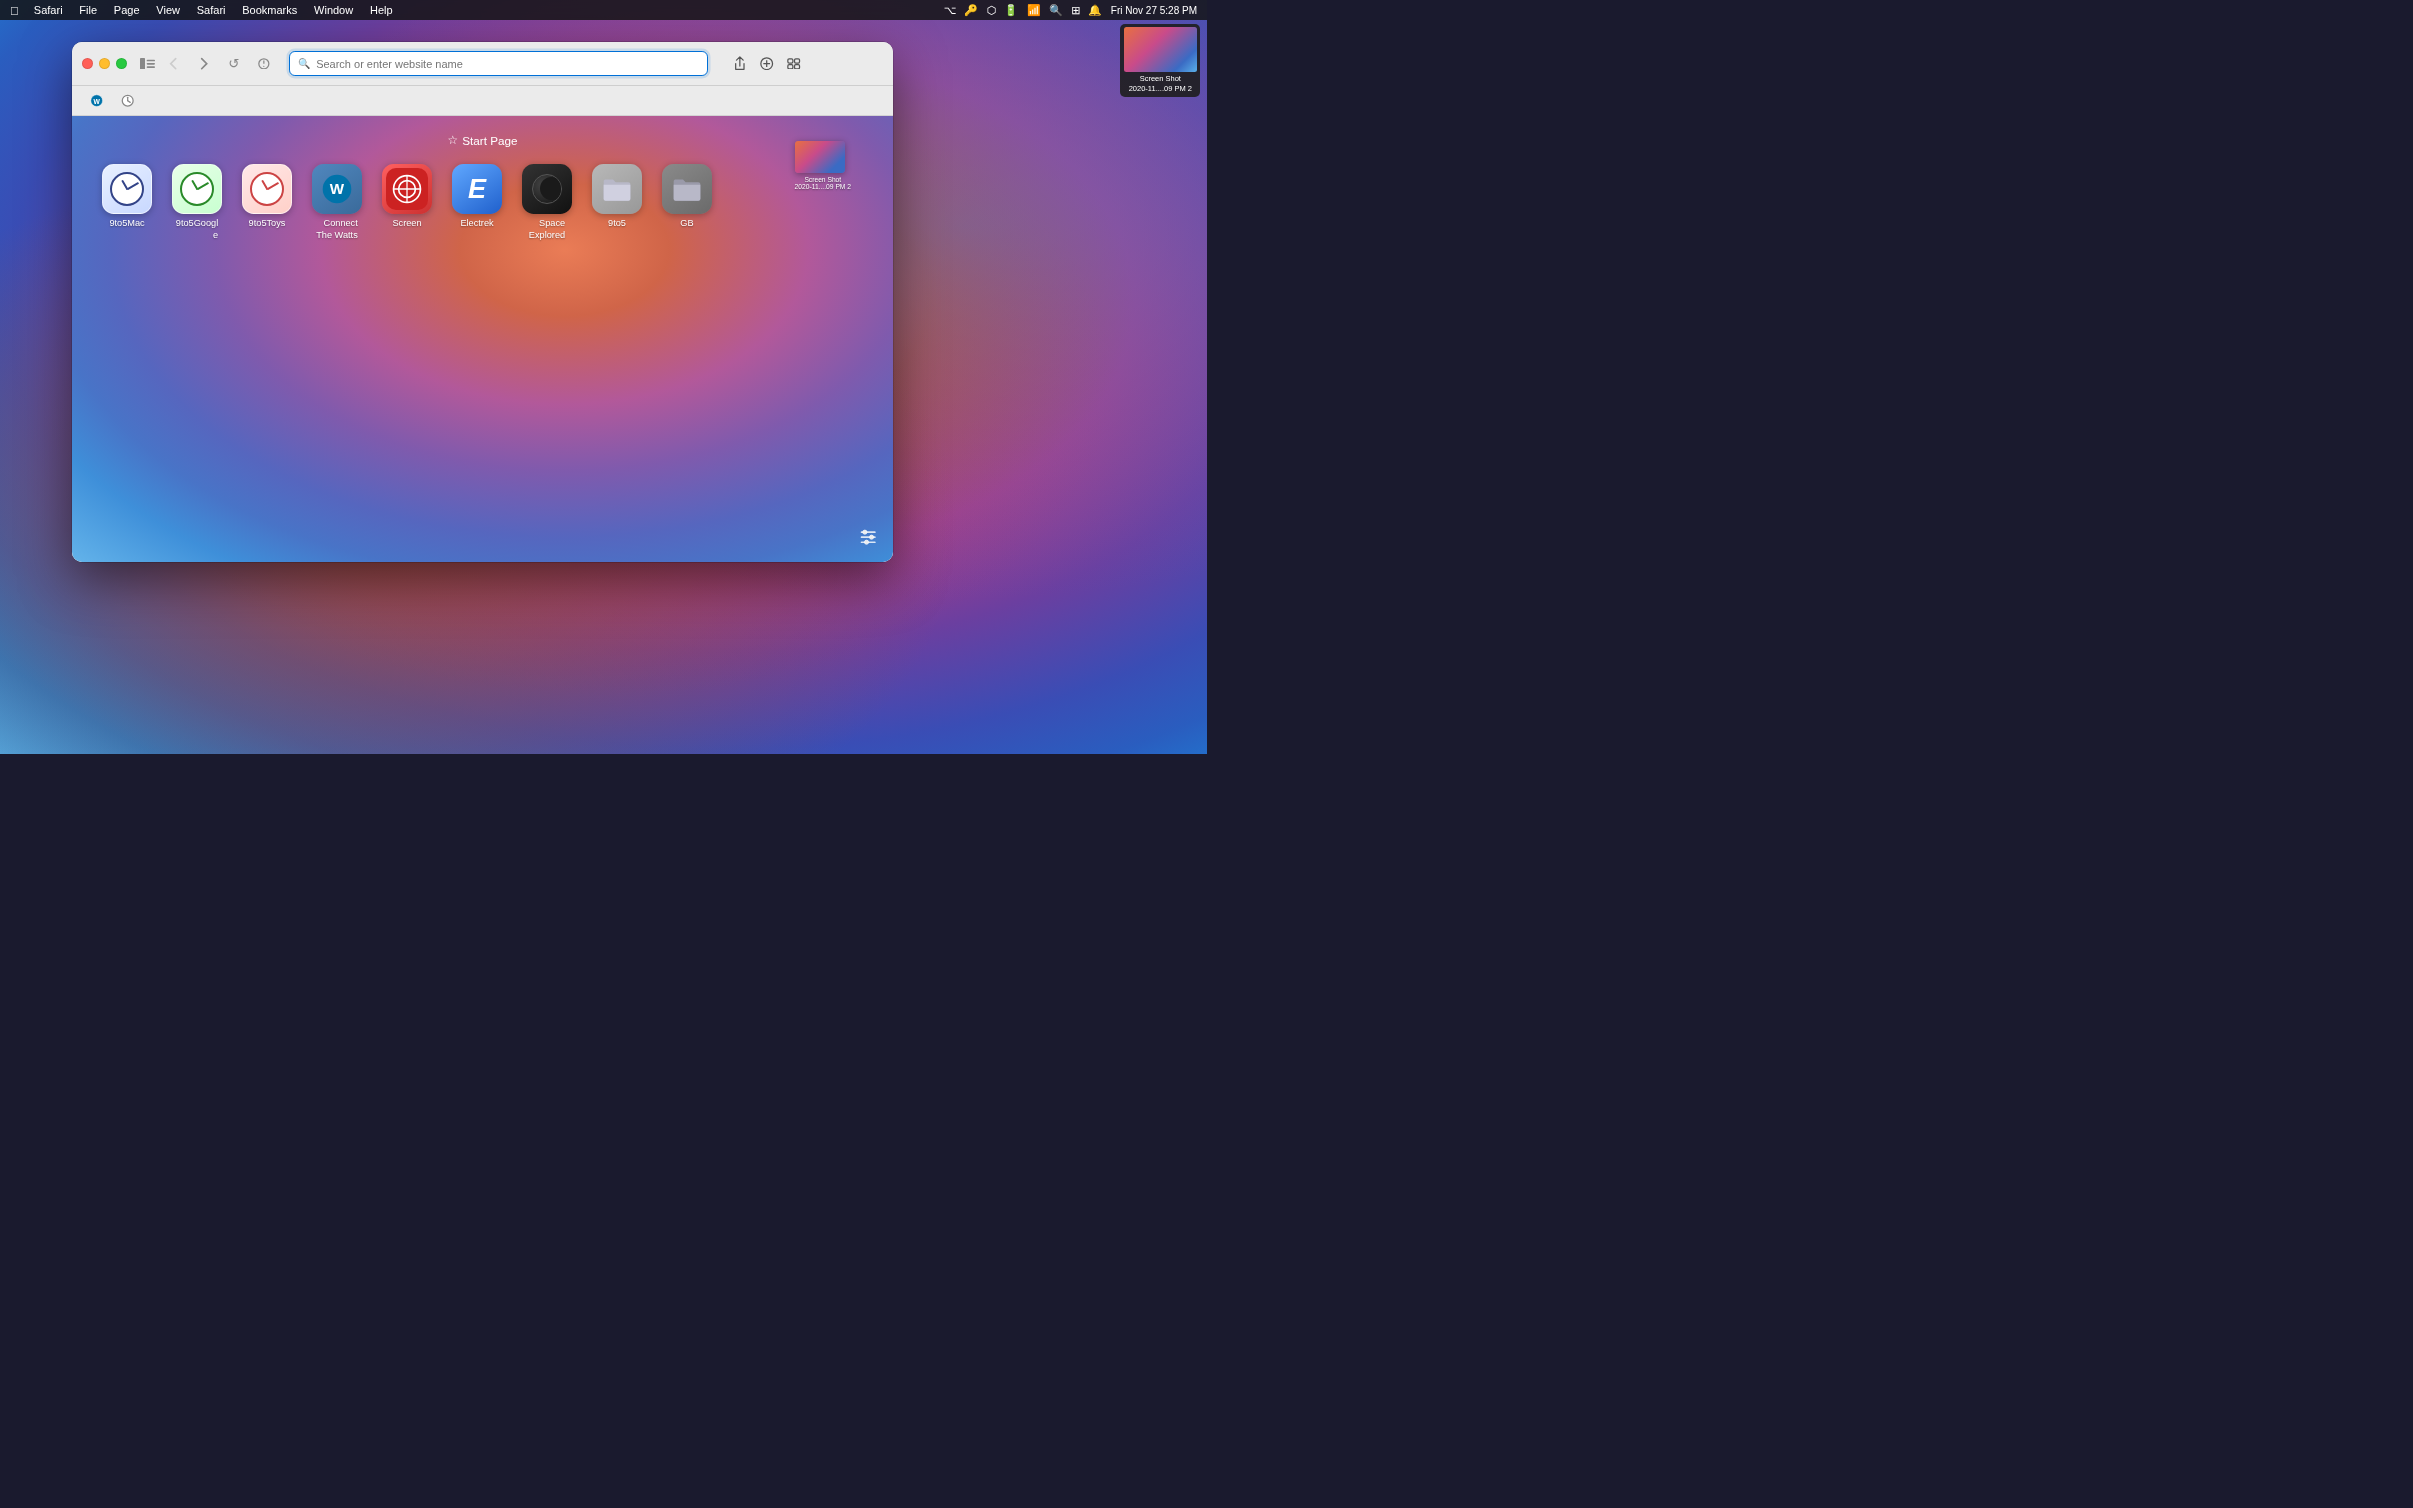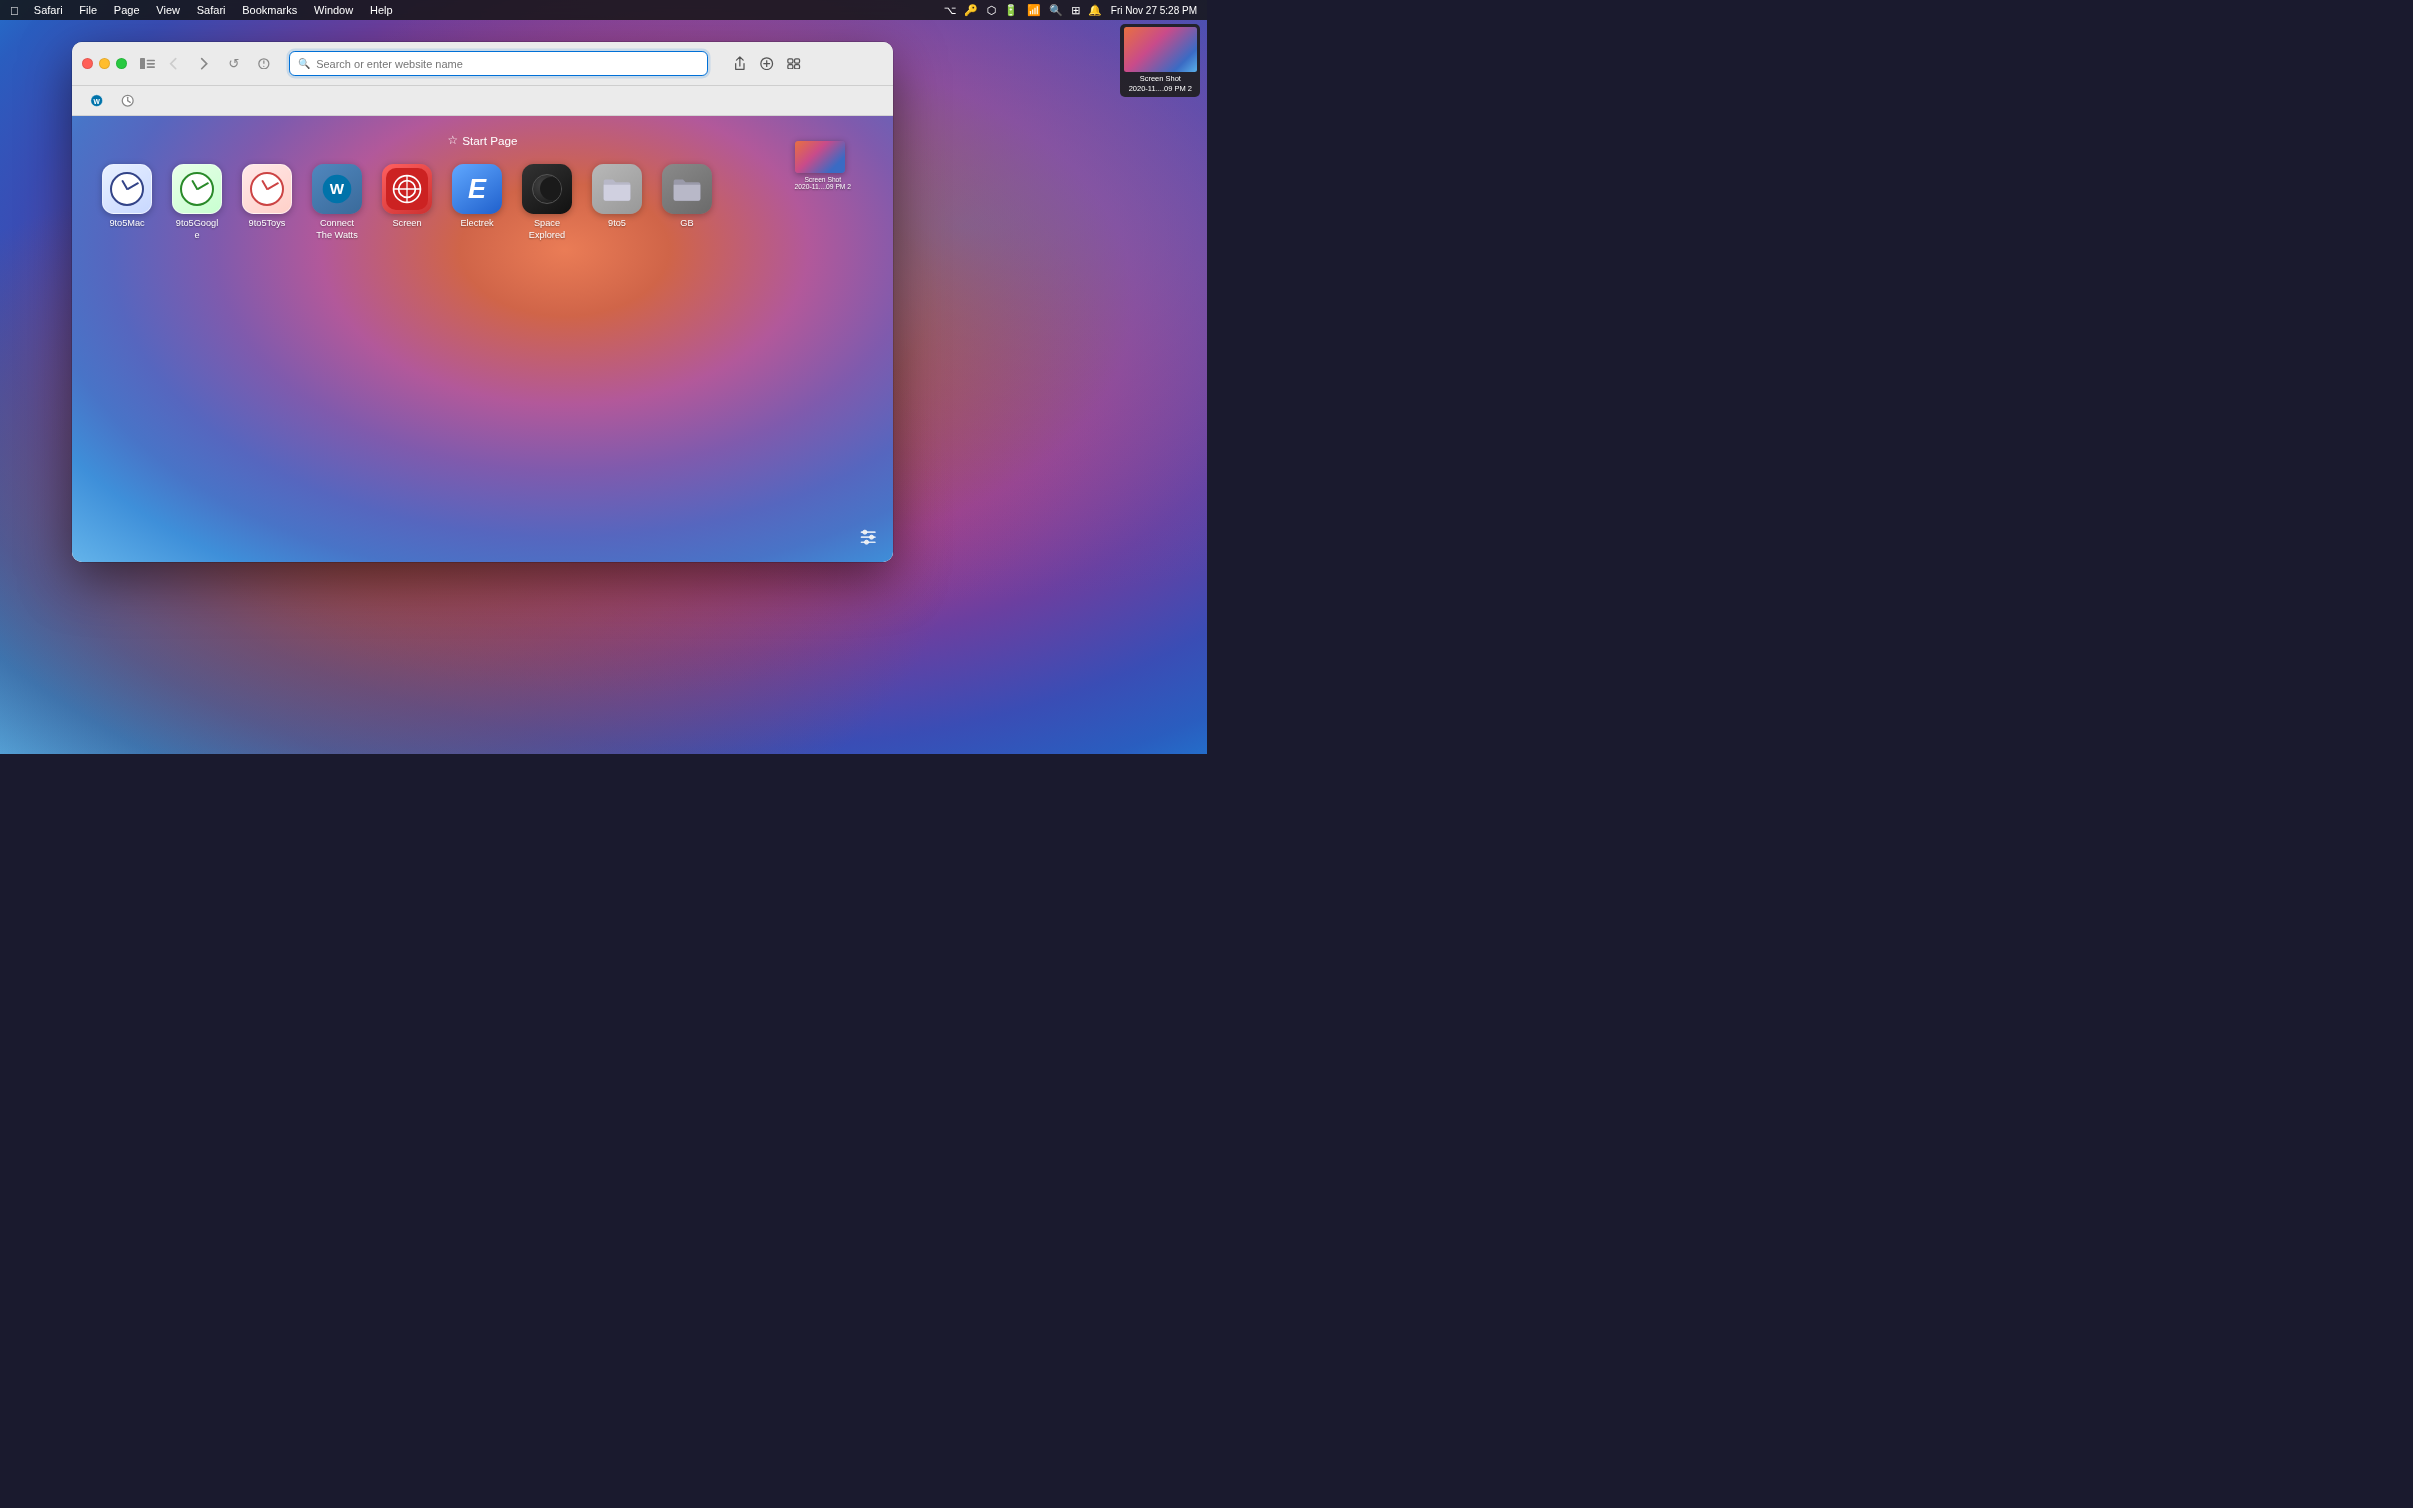--- a/index.html
+++ b/index.html
@@ -300,21 +300,21 @@
       margin-bottom: 4.2px;
       font-size: 23.5px;
       box-shadow: 0 1.7px 6.7px rgba(0,0,0,0.25);
       overflow: hidden;
       position: relative;
     }
 
     .favorite-label {
       font-size: 9.2px;
       color: white;
-      text-align: center;
+      text-align: right;
       line-height: 1.3;
       text-shadow: 0 0.8px 1.7px rgba(0,0,0,0.4);
       max-width: 59px;
       word-break: break-word;
     }
 
     
     .icon-9to5mac {
       background: linear-gradient(145deg, #e8f0ff, #c8d8ff);
       border: 0.8px solid rgba(255,255,255,0.5);

